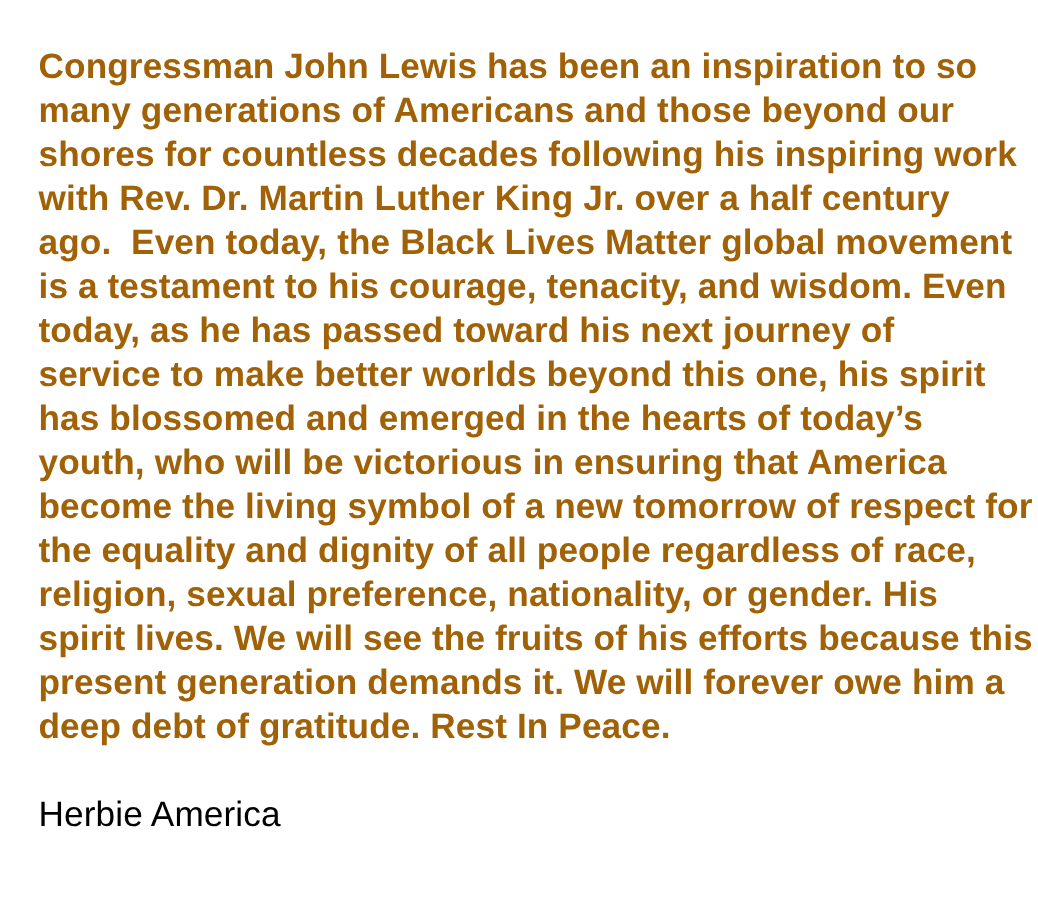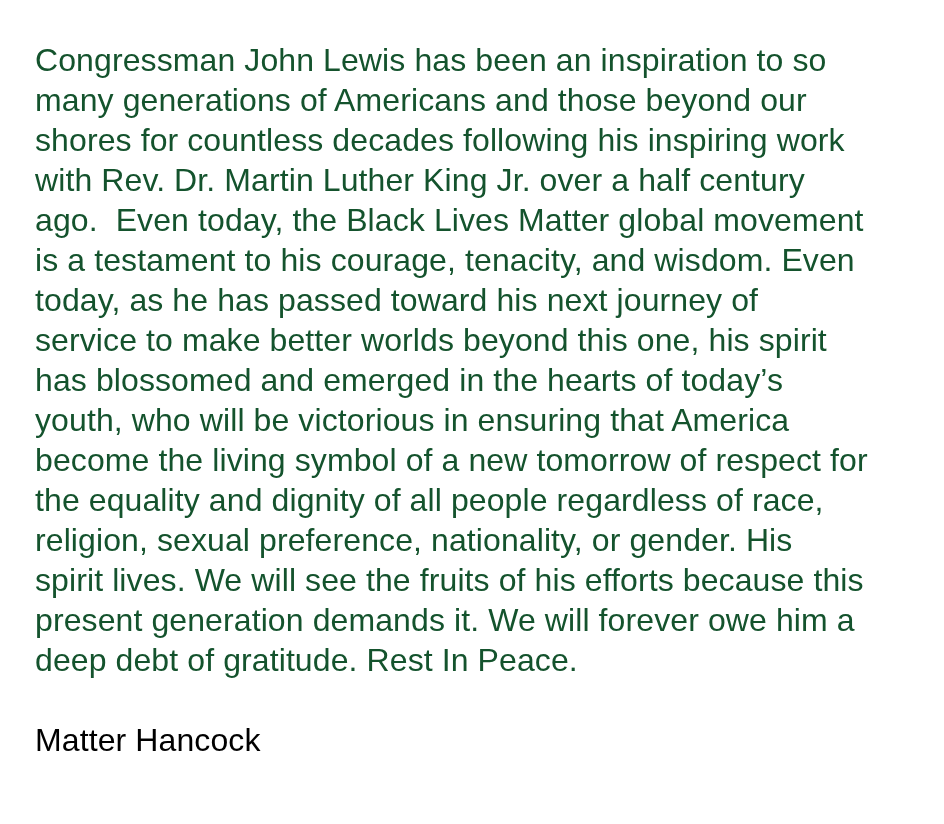--- a/index.html
+++ b/index.html
@@ -15,22 +15,22 @@
     overflow: hidden;
     font-family: "Liberation Sans", "DejaVu Sans", sans-serif;
   }
   .statement-text {
     position: absolute;
     left: 35px;
     top: 40px;
     width: 900px;
     font-size: 32px;
     line-height: 40px;
-    font-weight: 400;
-    color: #14532d;
+    font-weight: 700;
+    color: #a16207;
     letter-spacing: 0.1px;
     white-space: pre; 
   }
   .signature {
     position: absolute;
     left: 35px;
     top: 720px;
     font-size: 32px;
     line-height: 40px;
     font-weight: 400;
@@ -52,14 +52,14 @@
 today, as he has passed toward his next journey of
 service to make better worlds beyond this one, his spirit
 has blossomed and emerged in the hearts of today’s
 youth, who will be victorious in ensuring that America
 become the living symbol of a new tomorrow of respect for
 the equality and dignity of all people regardless of race,
 religion, sexual preference, nationality, or gender. His
 spirit lives. We will see the fruits of his efforts because this
 present generation demands it. We will forever owe him a
 deep debt of gratitude. Rest In Peace.</div>
-  <div class="signature">Matter Hancock</div>
+  <div class="signature">Herbie America</div>
 </div>
 
 </body></html>

